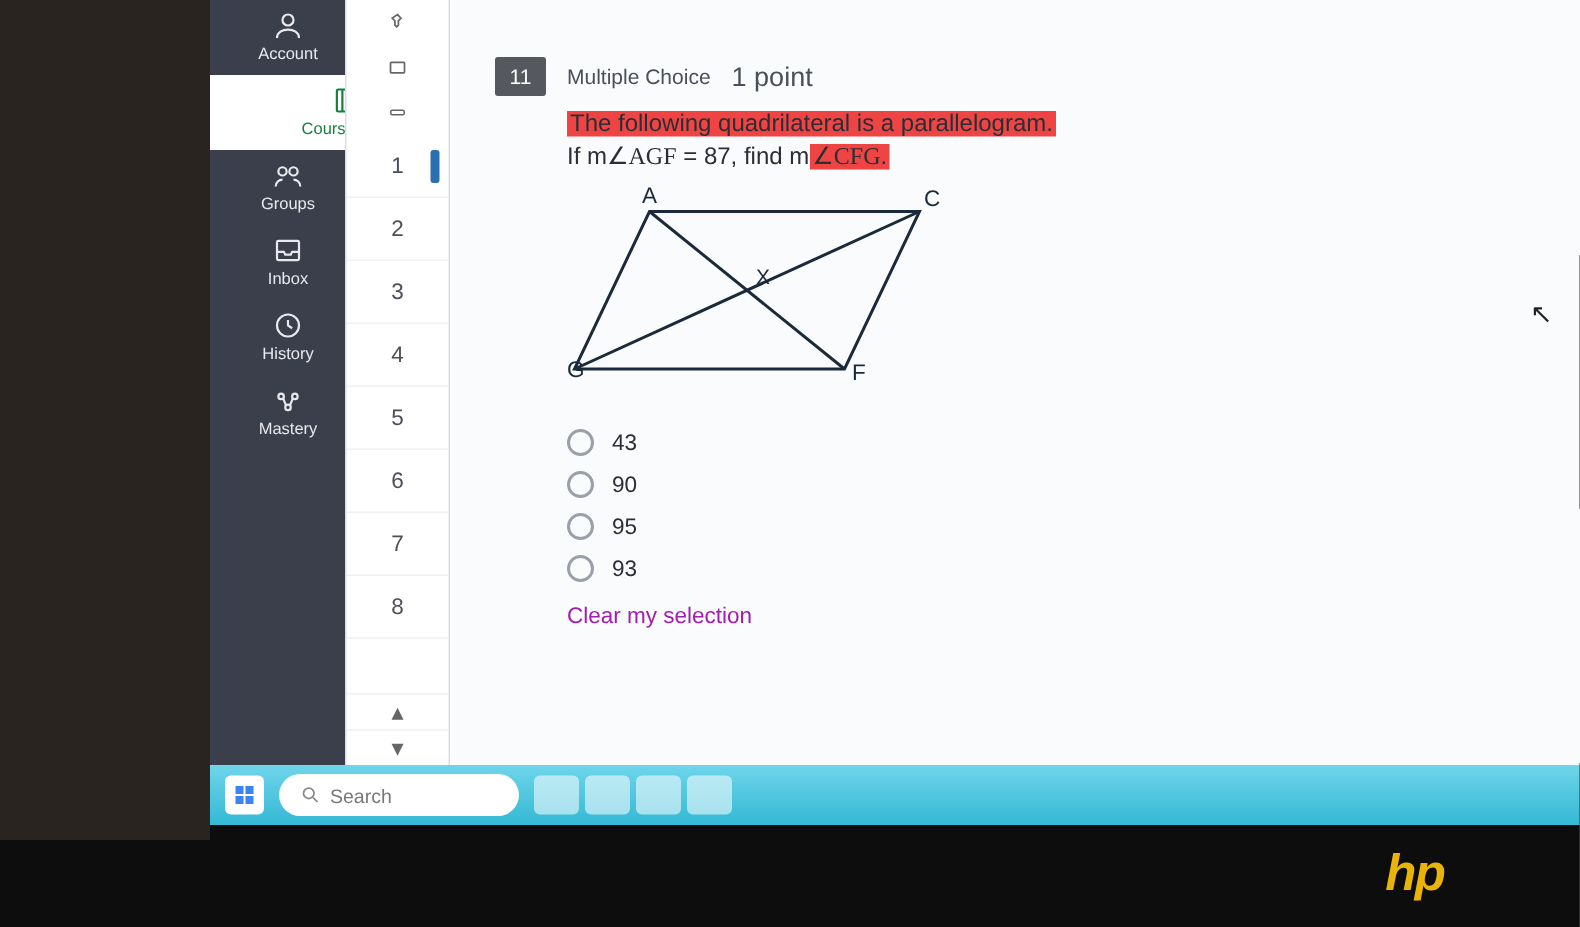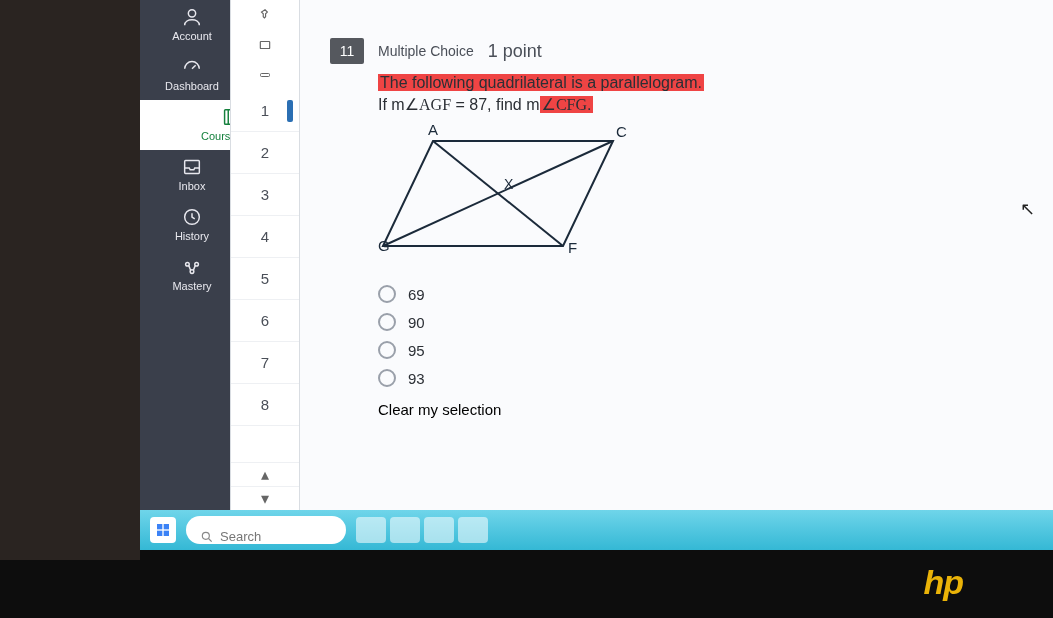--- a/index.html
+++ b/index.html
@@ -50,31 +50,31 @@
   .stem .hl { background: #ef4444; padding: 0 2px; }
   .angle { font-family: serif; }
   .diagram { margin:6px 0 10px 48px; }
   .options { margin:4px 0 6px 48px; display:flex; flex-direction:column; gap:10px; }
   .opt { display:flex; align-items:center; gap:12px; cursor:pointer; }
   .radio {
     width:18px; height:18px; border:2px solid #9aa0aa; border-radius:50%;
     display:inline-block; flex:none;
   }
   .opt .txt { font-size:15px; color:#2b2f35; }
-  .clear { margin:14px 0 0 48px; color:#000000; font-size:15px; cursor:pointer; }
+  .clear { margin:14px 0 0 48px; color:#a21caf; font-size:15px; cursor:pointer; }
   
   .taskbar {
     position:absolute; left:140px; top:510px; width:913px; height:40px;
     background: linear-gradient(#6fd5ea, #34b8d5);
     display:flex; align-items:center; gap:10px; padding:0 10px;
   }
   .start { width:26px; height:26px; border-radius:4px; background:#fff; display:flex; align-items:center; justify-content:center; }
   .start svg { width:16px; height:16px; }
   .searchpill {
-    background:#fff; border-radius:18px; height:28px; display:flex; align-items:flex-end;
+    background:#fff; border-radius:18px; height:28px; display:flex; align-items:center;
     gap:6px; padding:0 14px; color:#777; font-size:13px; min-width:160px;
   }
   .tbicons { display:flex; gap:4px; align-items:center; }
   .tbicons .chip { width:30px; height:26px; border-radius:4px; background:rgba(255,255,255,.55); }
   
   .bezel { position:absolute; left:0; top:0; width:1053px; height:618px; background:#0d0d0d; }
   .bezel .lightedge { position:absolute; left:0; top:0; width:140px; height:560px; background:#2a2421; }
   .hp { position:absolute; right:90px; bottom:16px; color:#eab308; font-style:italic; font-weight:700; font-size:34px; letter-spacing:-1px;}
   .cursor { position:absolute; left:1020px; top:198px; color:#222; font-size:18px; pointer-events:none;}
 </style>
@@ -89,37 +89,38 @@
 <div class="canvas-nav">
   <div class="item">
     <span class="ic">
       <svg viewBox="0 0 24 24" fill="none" stroke="currentColor" stroke-width="1.6">
           <circle cx="12" cy="8" r="4"></circle>
           <path d="M4 21c0-4 4-6 8-6s8 2 8 6"></path>
         </svg>
     </span>
     <span class="lbl">Account</span>
   </div>
-  <div class="item">
-    <span class="ic">
-      <svg viewBox="0 0 24 24" fill="none" stroke="currentColor" stroke-width="1.6">
-          <path d="M4 14a8 8 0 0 1 16 0"></path>
-          <path d="M12 14l4-4"></path>
-        </svg>
-    </span>
-    <span class="lbl">Dashboard</span>
-  </div>
   <div class="item active">
     <span class="ic">
       <svg viewBox="0 0 24 24" fill="none" stroke="currentColor" stroke-width="1.6">
           <rect x="5" y="4" width="14" height="16" rx="1"></rect>
           <line x1="9" y1="4" x2="9" y2="20"></line>
         </svg>
     </span>
     <span class="lbl">Courses</span>
+  </div>
+  <div class="item">
+    <span class="ic">
+      <svg viewBox="0 0 24 24" fill="none" stroke="currentColor" stroke-width="1.6">
+          <circle cx="8" cy="9" r="3"></circle>
+          <circle cx="16" cy="9" r="3"></circle>
+          <path d="M3 20c0-3 2.5-5 5-5m8 0c2.5 0 5 2 5 5"></path>
+        </svg>
+    </span>
+    <span class="lbl">Groups</span>
   </div>
   <div class="item">
     <span class="ic">
       <svg viewBox="0 0 24 24" fill="none" stroke="currentColor" stroke-width="1.6">
           <rect x="4" y="5" width="16" height="14" rx="1"></rect>
           <path d="M4 13h5l1 2h4l1-2h5"></path>
         </svg>
     </span>
     <span class="lbl">Inbox</span>
   </div>
@@ -195,21 +196,21 @@
       <text x="238" y="16" font-size="15" fill="#1b2a3a">C</text>
       <text x="0" y="130" font-size="15" fill="#1b2a3a">G</text>
       <text x="190" y="132" font-size="15" fill="#1b2a3a">F</text>
       <text x="126" y="68" font-size="14" fill="#1b2a3a">X</text>
     </svg>
   </div>
 
   <div class="options">
     <label class="opt">
       <span class="radio"></span>
-      <span class="txt">69</span>
+      <span class="txt">43</span>
     </label>
     <label class="opt">
       <span class="radio"></span>
       <span class="txt">90</span>
     </label>
     <label class="opt">
       <span class="radio"></span>
       <span class="txt">95</span>
     </label>
     <label class="opt">

